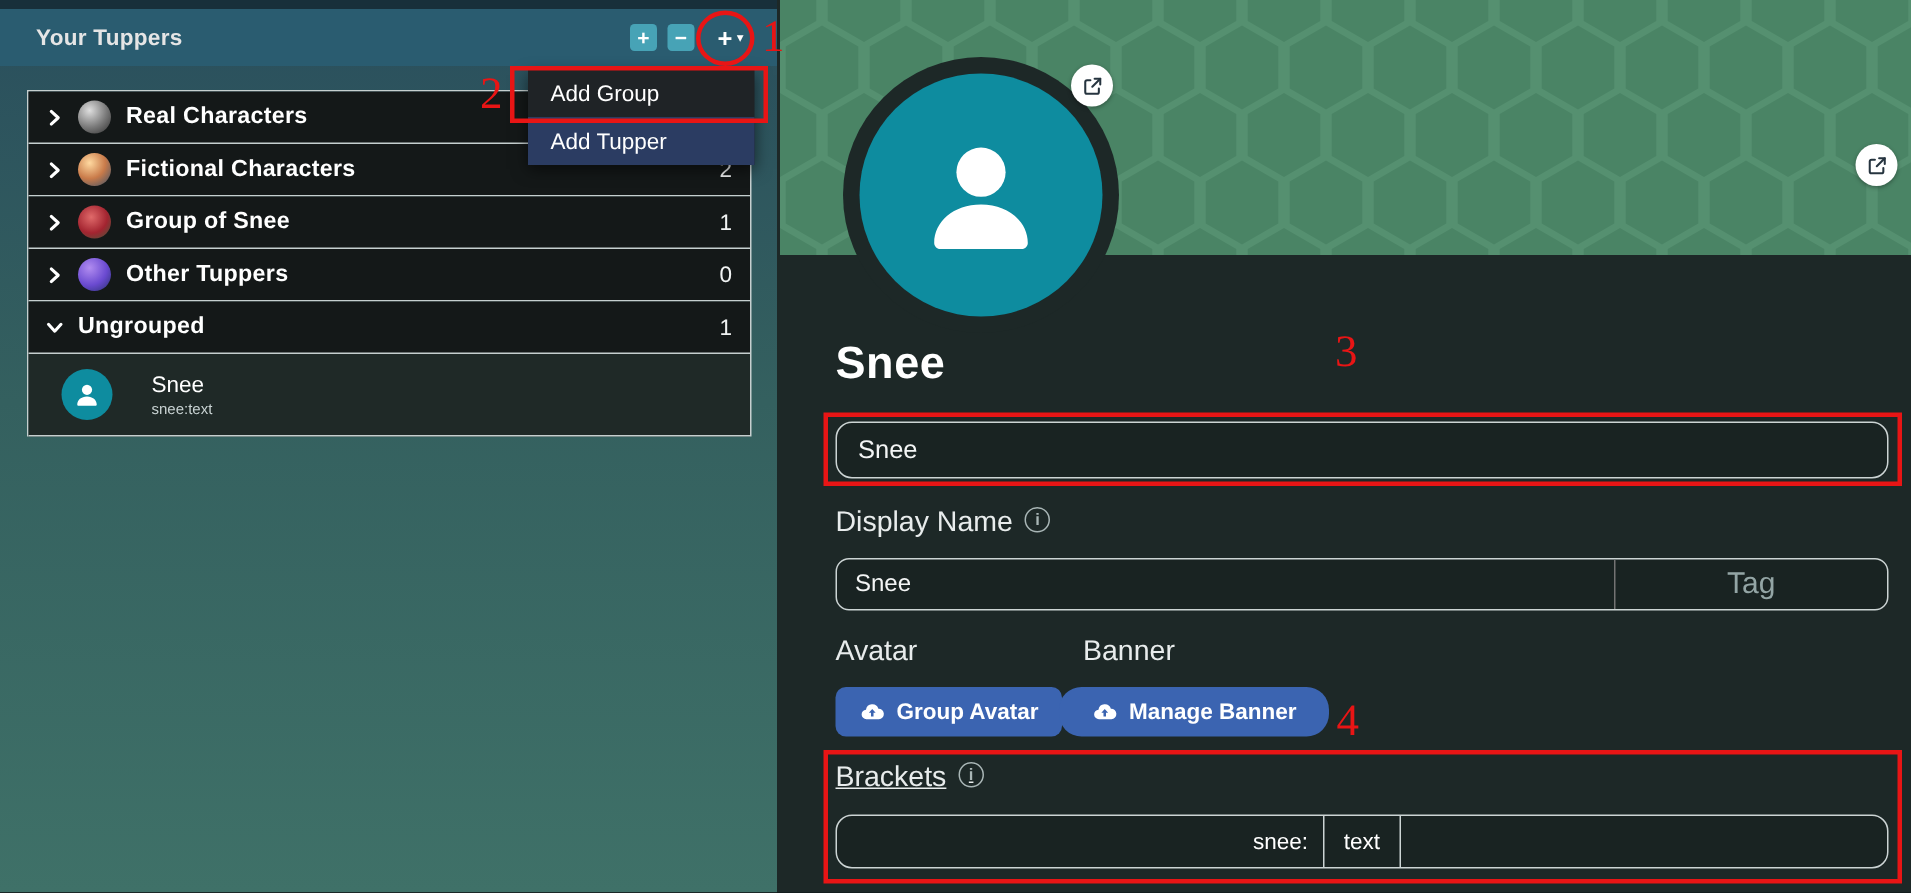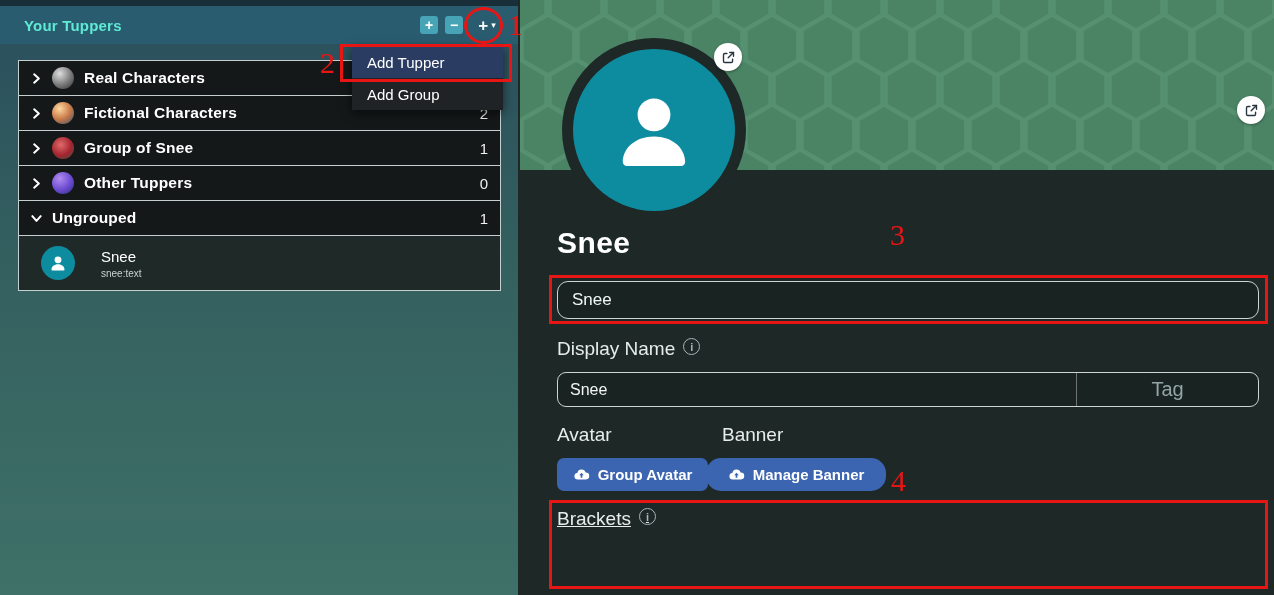--- a/index.html
+++ b/index.html
@@ -4,21 +4,21 @@
 <style>
   * { margin:0; padding:0; box-sizing:border-box; font-family:"Liberation Sans", sans-serif; }
   html,body { background:#0d1416; }
   #stage { position:relative; width:1274px; height:595px; overflow:hidden; background:#1d2827; }
 
   
   #left-panel { position:absolute; left:0; top:0; width:518px; height:595px;
     background:linear-gradient(180deg,#2a4f5d 0%,#34605f 45%,#3f7168 100%); }
   #lp-header { position:absolute; left:0; top:0; width:100%; height:44px; background:#2a5c70;
     border-top:6px solid #182f3a; display:flex; align-items:center; padding:0 14px 0 24px; }
-  #lp-title { color:#5eead4; font-size:15px; font-weight:700; letter-spacing:.2px; }
+  #lp-title { color:#e5e5e5; font-size:15px; font-weight:700; letter-spacing:.2px; }
   #lp-toolbar { margin-left:auto; display:flex; align-items:center; gap:7px; }
   .sq-btn { width:18px; height:18px; border-radius:3px; background:#47a3b6; color:#fff;
     font-size:14px; font-weight:700; display:flex; align-items:center; justify-content:center;
     line-height:1; cursor:pointer; }
   #menu-btn { width:34px; height:28px; display:flex; align-items:center; justify-content:center;
     color:#fff; gap:3px; cursor:pointer; background:transparent; }
   #menu-btn .plus { font-size:17px; font-weight:700; line-height:1; }
   #menu-btn .caret { font-size:9px; line-height:1; }
 
   #group-list { position:absolute; left:18px; top:60px; width:483px;
@@ -193,22 +193,22 @@
         </span>
         <span id="tupper-texts">
           <span id="tupper-name">Snee</span>
           <span id="tupper-brackets">snee:text</span>
         </span>
       </div>
     </div>
   </div>
 
   <div id="context-menu">
+    <div class="menu-item">Add Group</div>
     <div class="menu-item selected">Add Tupper</div>
-    <div class="menu-item">Add Group</div>
   </div>
 
   <div id="main-panel">
     <div id="banner">
       <svg width="754" height="170">
         <defs>
           <pattern id="hexp" width="56" height="90" patternUnits="userSpaceOnUse">
             <rect width="56" height="90" fill="#559070"></rect>
             <path d="M28 17 L52.2 31 L52.2 59 L28 73 L3.8 59 L3.8 31 Z
                  M0 -28 L24.2 -14 L24.2 14 L0 28 L-24.2 14 L-24.2 -14 Z
@@ -279,20 +279,25 @@
         <path fill="#3b64b1" d="M12 9.5l-3.2 3.4h2v3.6h2.4v-3.6h2z"></path>
       </svg>
       <span>Manage Banner</span>
     </button>
 
     <div class="field-label" id="brackets-label">
       <span>Brackets</span>
       <span class="info-icon">i</span>
     </div>
 
+    <div id="brackets-box">
+      <input id="bracket-prefix" type="text" value="snee:" style="">
+      <div id="bracket-word">text</div>
+      <input id="bracket-suffix" type="text" value="" style="">
+    </div>
   </div>
 
   <div class="anno" id="anno-circle1"></div>
   <div class="anno anno-num" id="anno-num1">1</div>
   <div class="anno anno-box" id="anno-box2"></div>
   <div class="anno anno-num" id="anno-num2">2</div>
   <div class="anno anno-box" id="anno-box3"></div>
   <div class="anno anno-num" id="anno-num3">3</div>
   <div class="anno anno-box" id="anno-box4"></div>
   <div class="anno anno-num" id="anno-num4">4</div>

